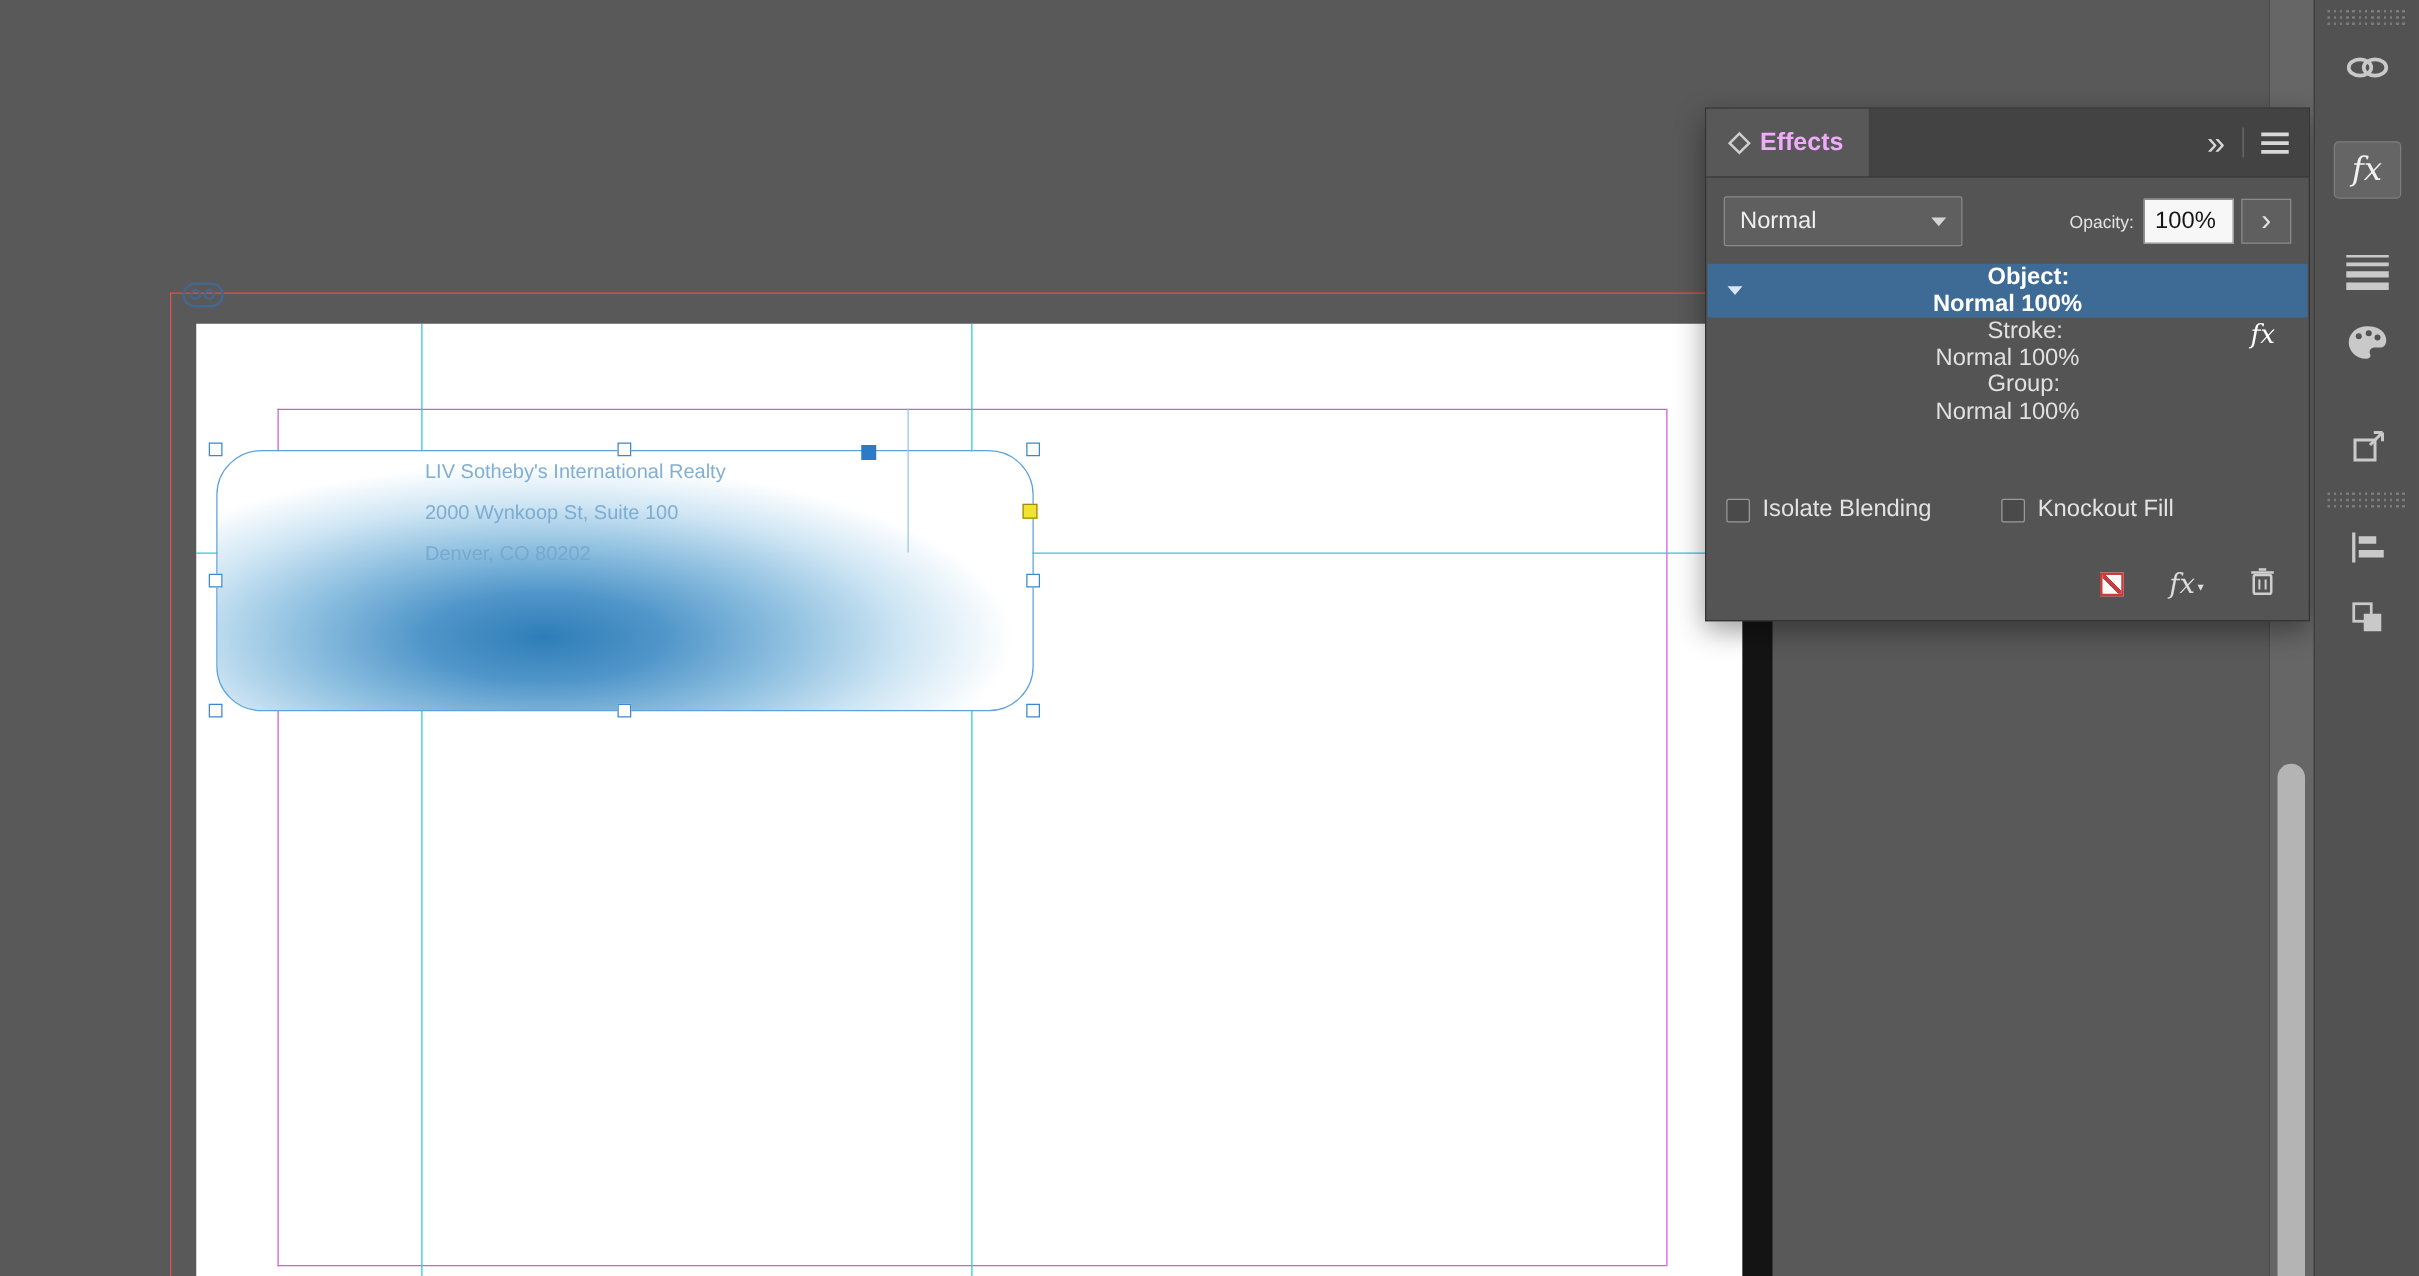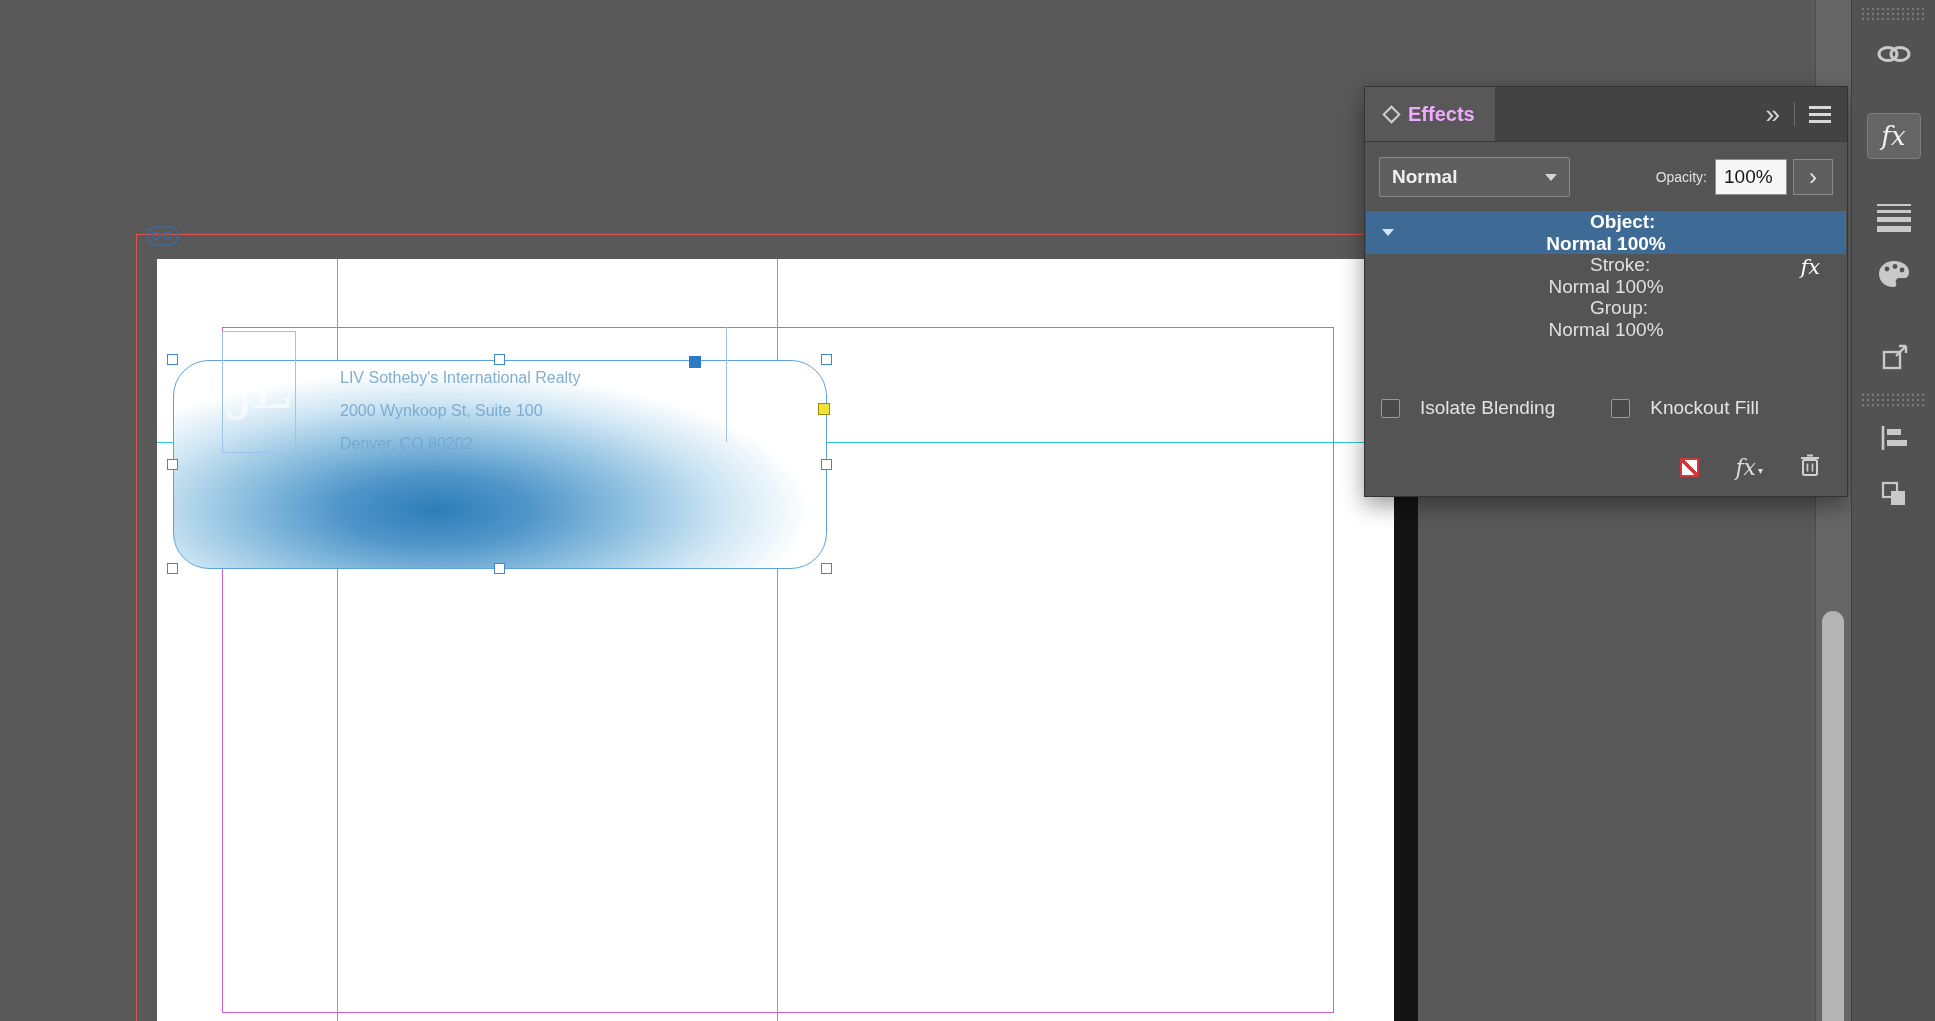--- a/index.html
+++ b/index.html
@@ -66,41 +66,41 @@
   .collapse-glyph{font-size:26px;color:#d8d8d8;line-height:1;}
   .header-sep{width:1px;height:24px;background:#6f6f6f;}
   .menu-icon{width:22px;height:16px;position:relative;display:block;}
   .menu-icon i{position:absolute;left:0;top:7px;width:22px;height:3px;background:#d8d8d8;
     box-shadow:0 -7px 0 #d8d8d8,0 7px 0 #d8d8d8;}
 
   .controls-row{position:absolute;left:0;right:0;top:70px;height:40px;display:flex;align-items:center;
     padding:0 14px;box-sizing:border-box;}
   .dropdown{width:191px;height:40px;background:#5f5f5f;border:1px solid #8a8a8a;border-radius:2px;
     display:flex;align-items:center;justify-content:space-between;padding:0 12px;box-sizing:border-box;
-    color:#efefef;font-size:19px;font-weight:bold;}
+    color:#efefef;font-size:19px;}
   .dd-caret{width:0;height:0;border-left:6px solid transparent;border-right:6px solid transparent;border-top:7px solid #d5d5d5;}
   .opacity-group{margin-left:auto;display:flex;align-items:center;}
   .opacity-label{font-size:14px;color:#e2e2e2;margin-right:8px;}
   .opacity-input{width:72px;height:36px;background:#f7f7f7;border:1px solid #8f8f8f;color:#151515;
     font-size:19px;padding:0 8px;box-sizing:border-box;font-family:"Liberation Sans",sans-serif;}
   .opacity-arrow{width:40px;height:36px;margin-left:6px;background:#5f5f5f;border:1px solid #8a8a8a;
     color:#e3e3e3;font-size:24px;display:flex;align-items:center;justify-content:center;box-sizing:border-box;}
 
   .rows{position:absolute;left:1px;right:1px;top:124px;}
   .row{position:relative;height:43px;display:flex;align-items:center;font-size:19px;color:#e0e0e0;flex-direction:column;}
   .row.selected{background:var(--selected-row);color:#fff;font-weight:bold;}
   .row-chevron{position:absolute;left:16px;top:18px;width:0;height:0;
     border-left:6px solid transparent;border-right:6px solid transparent;border-top:7px solid #d9e7f5;}
   .row-label{margin-left:56px;width:88px;}
   .row-label.dim{color:#9a9a9a;}
   .row-fx{margin-left:auto;margin-right:26px;font-family:"DejaVu Serif",serif;font-style:italic;
     font-size:21px;color:#fff;font-weight:normal;}
 
   .check-row{position:absolute;left:0;right:0;top:310px;display:flex;align-items:center;font-size:19px;color:#e3e3e3;}
-  .check-item{display:flex;align-items:center;gap:20px;}
+  .check-item{display:flex;align-items:center;gap:10px;}
   .check-item.c1{margin-left:16px;} .check-item.c2{margin-left:56px;}
   .checkbox{width:19px;height:19px;background:#4a4a4a;border:1px solid #9a9a9a;box-sizing:border-box;
     border-radius:2px;display:inline-block;}
 
   .panel-actions{position:absolute;top:366px;right:26px;display:flex;align-items:center;gap:36px;}
   .clear-fx{width:19px;height:19px;background-color:#fff;border:2px solid #cc3b3b;box-sizing:border-box;
     background-image:linear-gradient(45deg,transparent 42%,#cc3b3b 42%,#cc3b3b 58%,transparent 58%);}
   .add-fx{display:flex;align-items:flex-end;color:#dcdcdc;}
   .add-fx i{font-family:"DejaVu Serif",serif;font-style:italic;font-size:22px;}
   .add-fx b{font-size:10px;margin-left:2px;line-height:1.8;font-weight:normal;}
@@ -147,23 +147,20 @@
   <div class="abs margin-left"></div>
   <div class="abs margin-right"></div>
 
   <div class="abs guide-v1"></div>
   <div class="abs guide-v2"></div>
   <div class="abs guide-h1"></div>
 
   <div class="abs gradient-rect"></div>
 
   <div class="abs tf-edge"></div>
-  <div class="abs logo-frame">
-    <span class="monogram">JL</span>
-  </div>
   <div class="abs address">
     <div>LIV Sotheby's International Realty</div>
     <div>2000 Wynkoop St, Suite 100</div>
     <div>Denver, CO 80202</div>
   </div>
 
   <div class="abs handle h-tl"></div>
   <div class="abs handle h-tm"></div>
   <div class="abs handle h-tr"></div>
   <div class="abs handle h-ml"></div>

